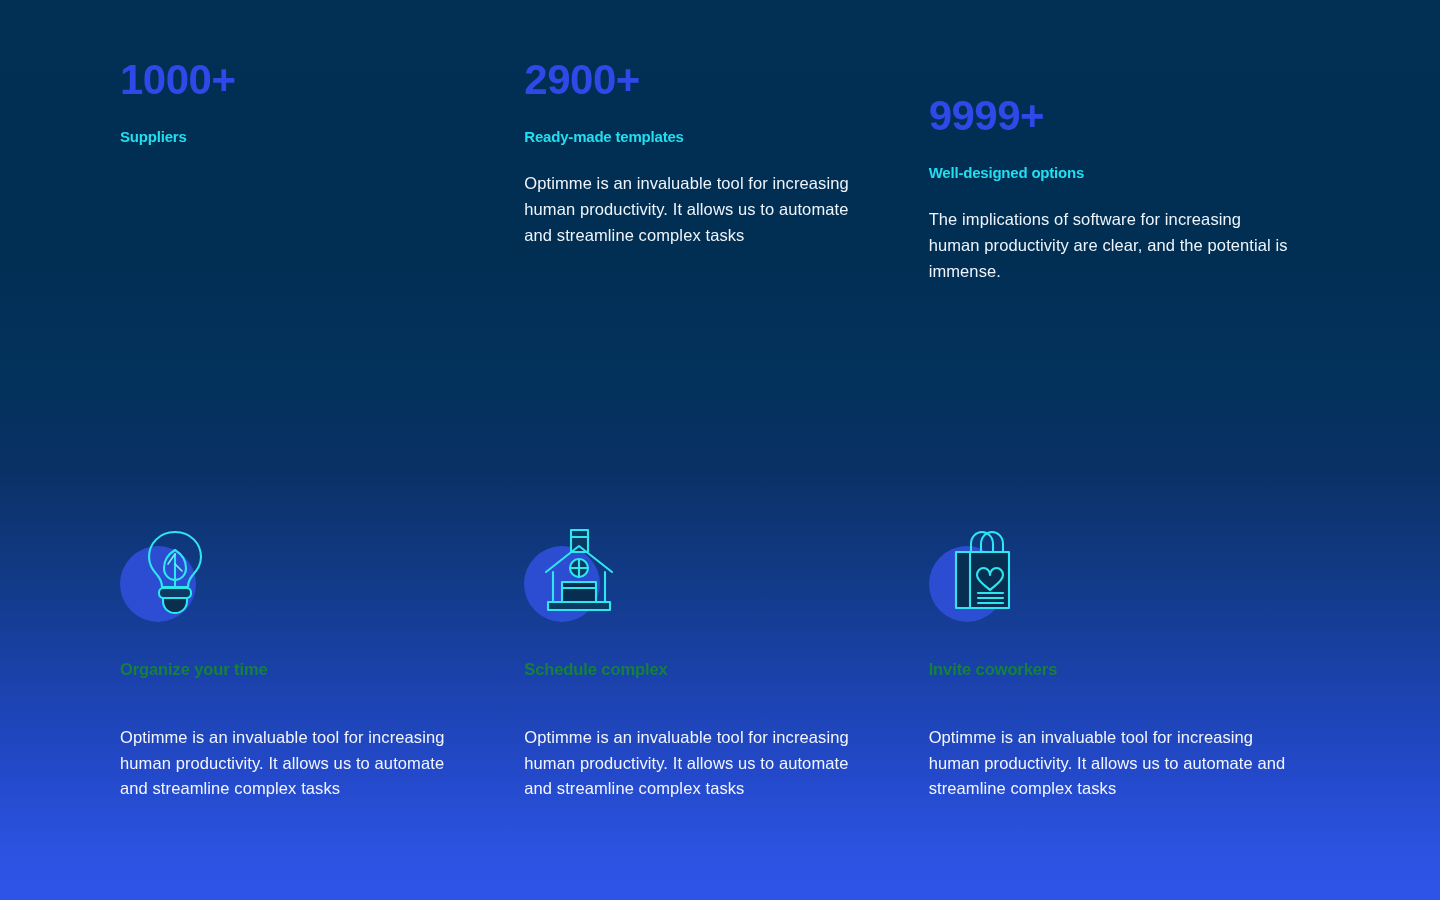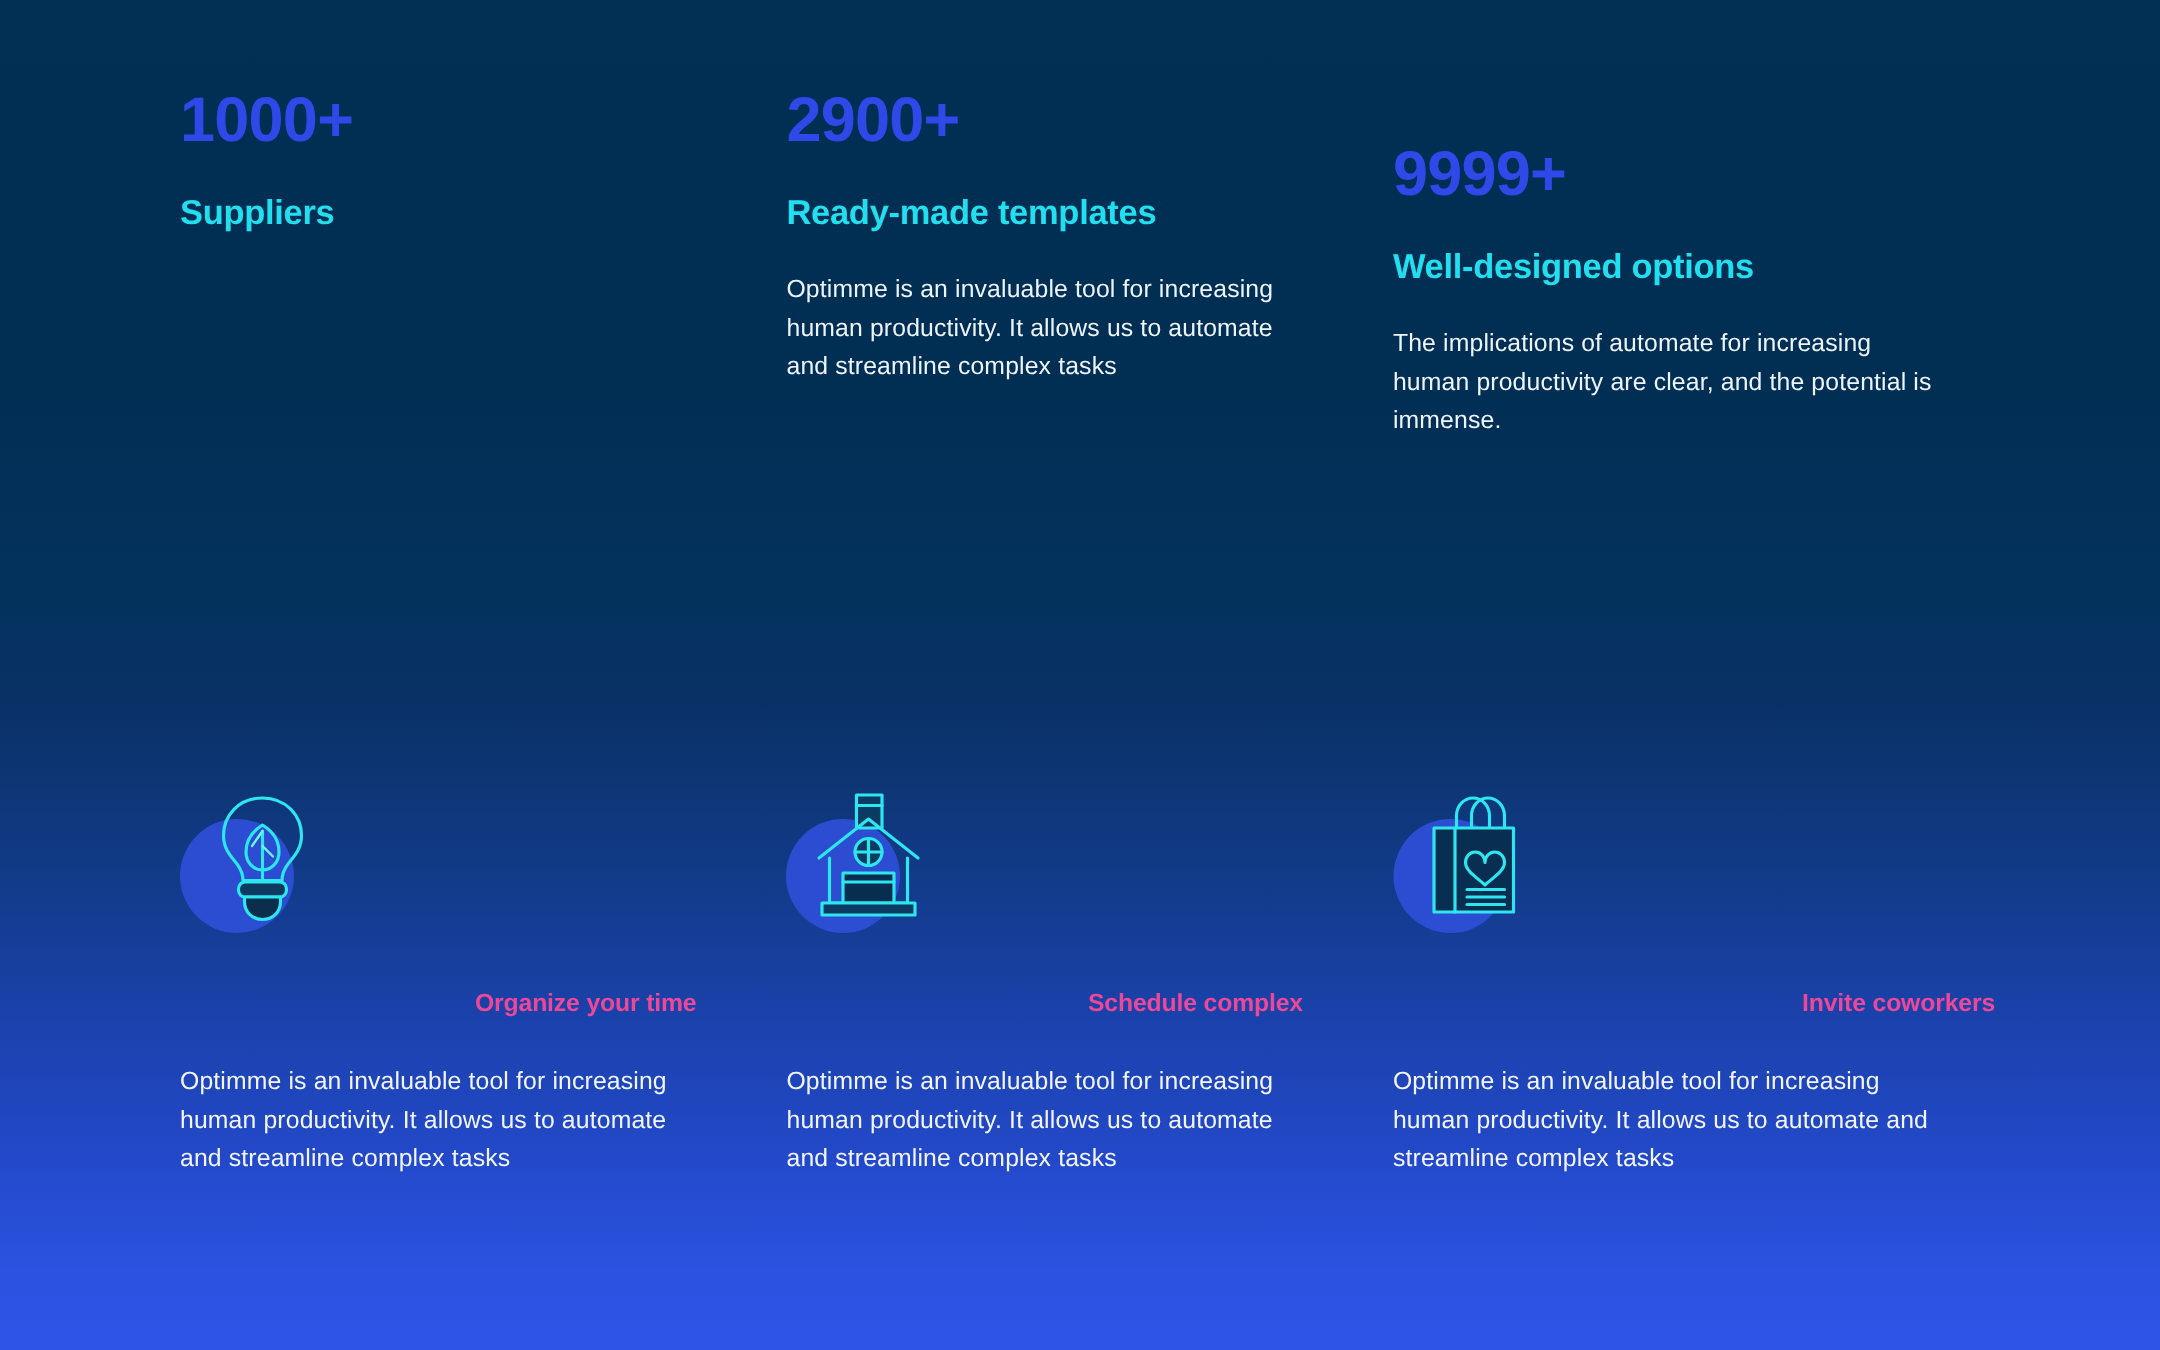--- a/index.html
+++ b/index.html
@@ -37,21 +37,21 @@
 
   .stat-number {
     font-size:42px;
     font-weight:bold;
     letter-spacing:-0.5px;
     color:#2f49e9;
     line-height:1.05;
     margin-bottom:26px;
   }
   .stat-heading {
-    font-size:23px;
+    font-size:15px;
     font-weight:bold;
     color:#22dff0;
     letter-spacing:-0.2px;
     line-height:1.2;
     margin-bottom:25px;
   }
   .stat-body {
     font-size:16.5px;
     color:#eef4fb;
     line-height:1.57;
@@ -87,24 +87,23 @@
   .feature-icon svg {
     position:absolute;
     left:18px; top:0;
     width:74px; height:86px;
     overflow:visible;
   }
 
   .feature-heading {
     font-size:16.5px;
     font-weight:bold;
-    color:#ec4899;
+    color:#15803d;
     letter-spacing:-0.1px;
-    margin-bottom:30px;
-    text-align:right;
+    margin-bottom:46px;
   }
   .feature-body {
     font-size:16.5px;
     color:#f2f6fc;
     line-height:1.56;
     letter-spacing:0.1px;
     max-width:362px;
   }
 </style>
 </head>
@@ -121,21 +120,21 @@
 
     <div class="stat-col">
       <div class="stat-number">2900+</div>
       <div class="stat-heading">Ready-made templates</div>
       <p class="stat-body">Optimme is an invaluable tool for increasing human productivity. It allows us to automate and streamline complex tasks</p>
     </div>
 
     <div class="stat-col">
       <div class="stat-number">9999+</div>
       <div class="stat-heading">Well-designed options</div>
-      <p class="stat-body">The implications of automate for increasing human productivity are clear, and the potential is immense.</p>
+      <p class="stat-body">The implications of software for increasing human productivity are clear, and the potential is immense.</p>
     </div>
 
   </section>
 
   <section class="features-row">
 
     <div class="feature-col">
       <div class="feature-icon">
         <div class="disc"></div>
         <svg viewBox="0 0 74 86" fill="none" stroke="#2ee6f0" stroke-width="2.1" stroke-linecap="round" stroke-linejoin="round">

